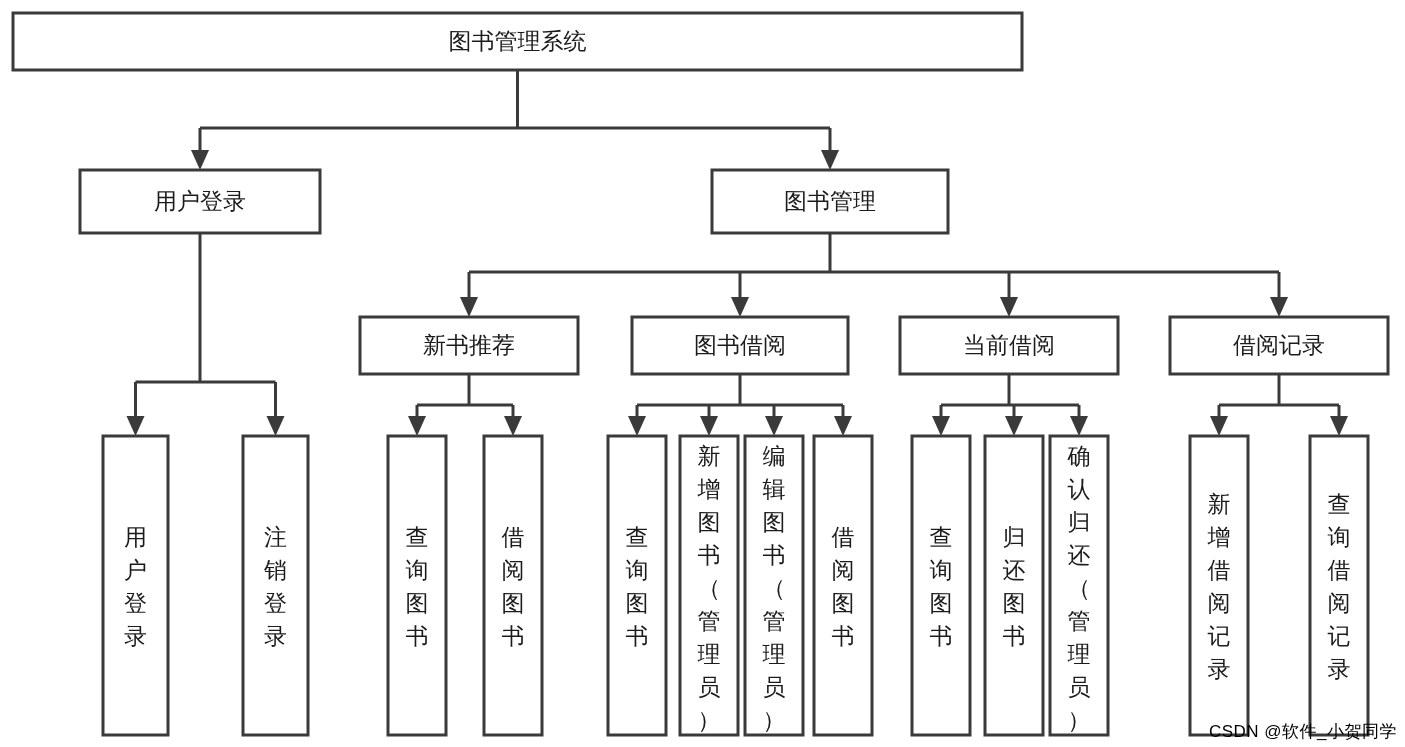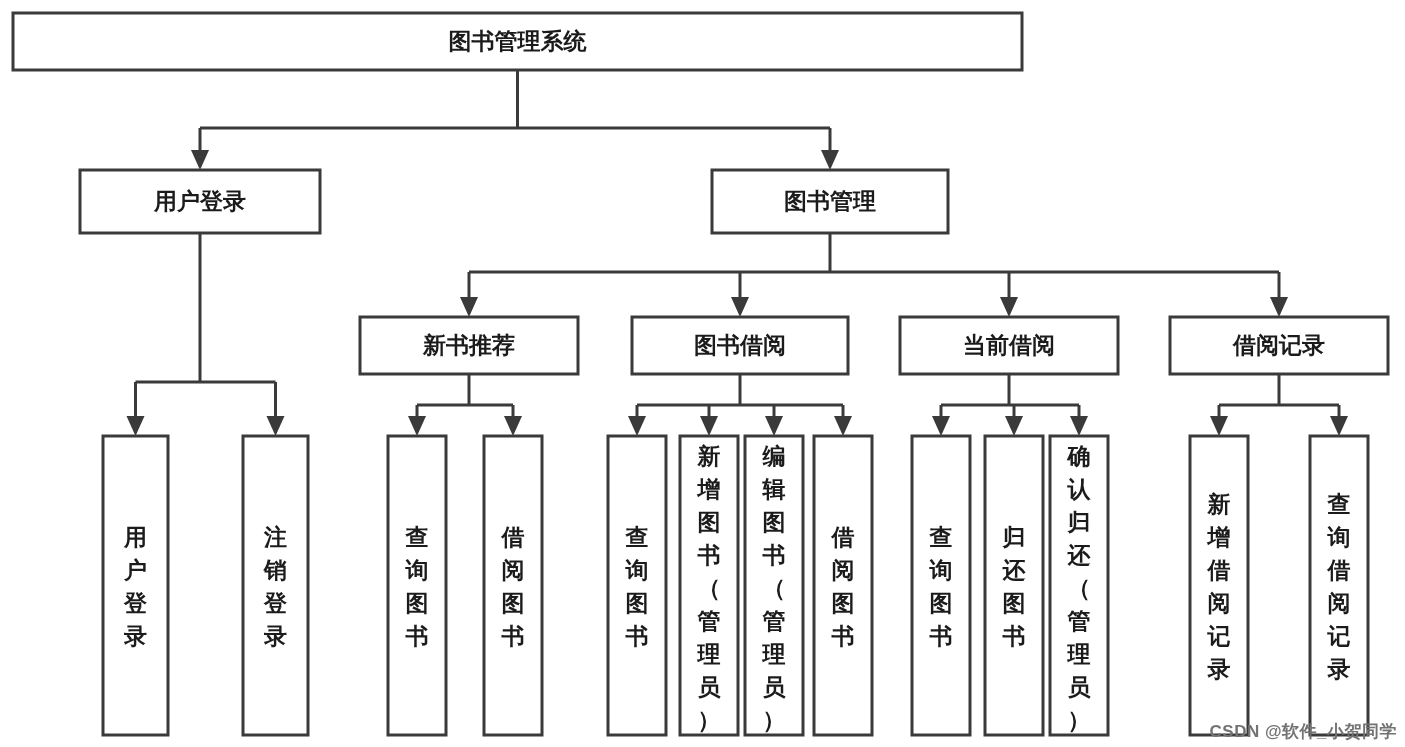--- a/index.html
+++ b/index.html
@@ -11,21 +11,20 @@
     width: 1405px;
     height: 747px;
     font-family: "Liberation Sans", "DejaVu Sans", sans-serif;
     overflow: hidden;
     position: relative;
   }
   #diagram-root {
     position: relative;
     width: 1405px;
     height: 747px;
-    font-weight: bold;
   }
   svg.flow {
     display: block;
     width: 1405px;
     height: 747px;
   }
   .node-box {
     fill: #ffffff;
     stroke: #3a3a3a;
     stroke-width: 3;
@@ -52,21 +51,21 @@
     font-size: 23px;
     fill: #1b1b1b;
     text-anchor: middle;
   }
   .watermark {
     position: absolute;
     right: 8px;
     bottom: 4px;
     font-family: "Liberation Sans", "DejaVu Sans", sans-serif;
     font-size: 17px;
-    color: #737373;
+    color: #000000;
     letter-spacing: 0.5px;
     white-space: nowrap;
     user-select: none;
   }
 </style>
 </head>
 <body>
 
 <div id="diagram-root">
   <svg class="flow" viewBox="0 0 1405 747">

